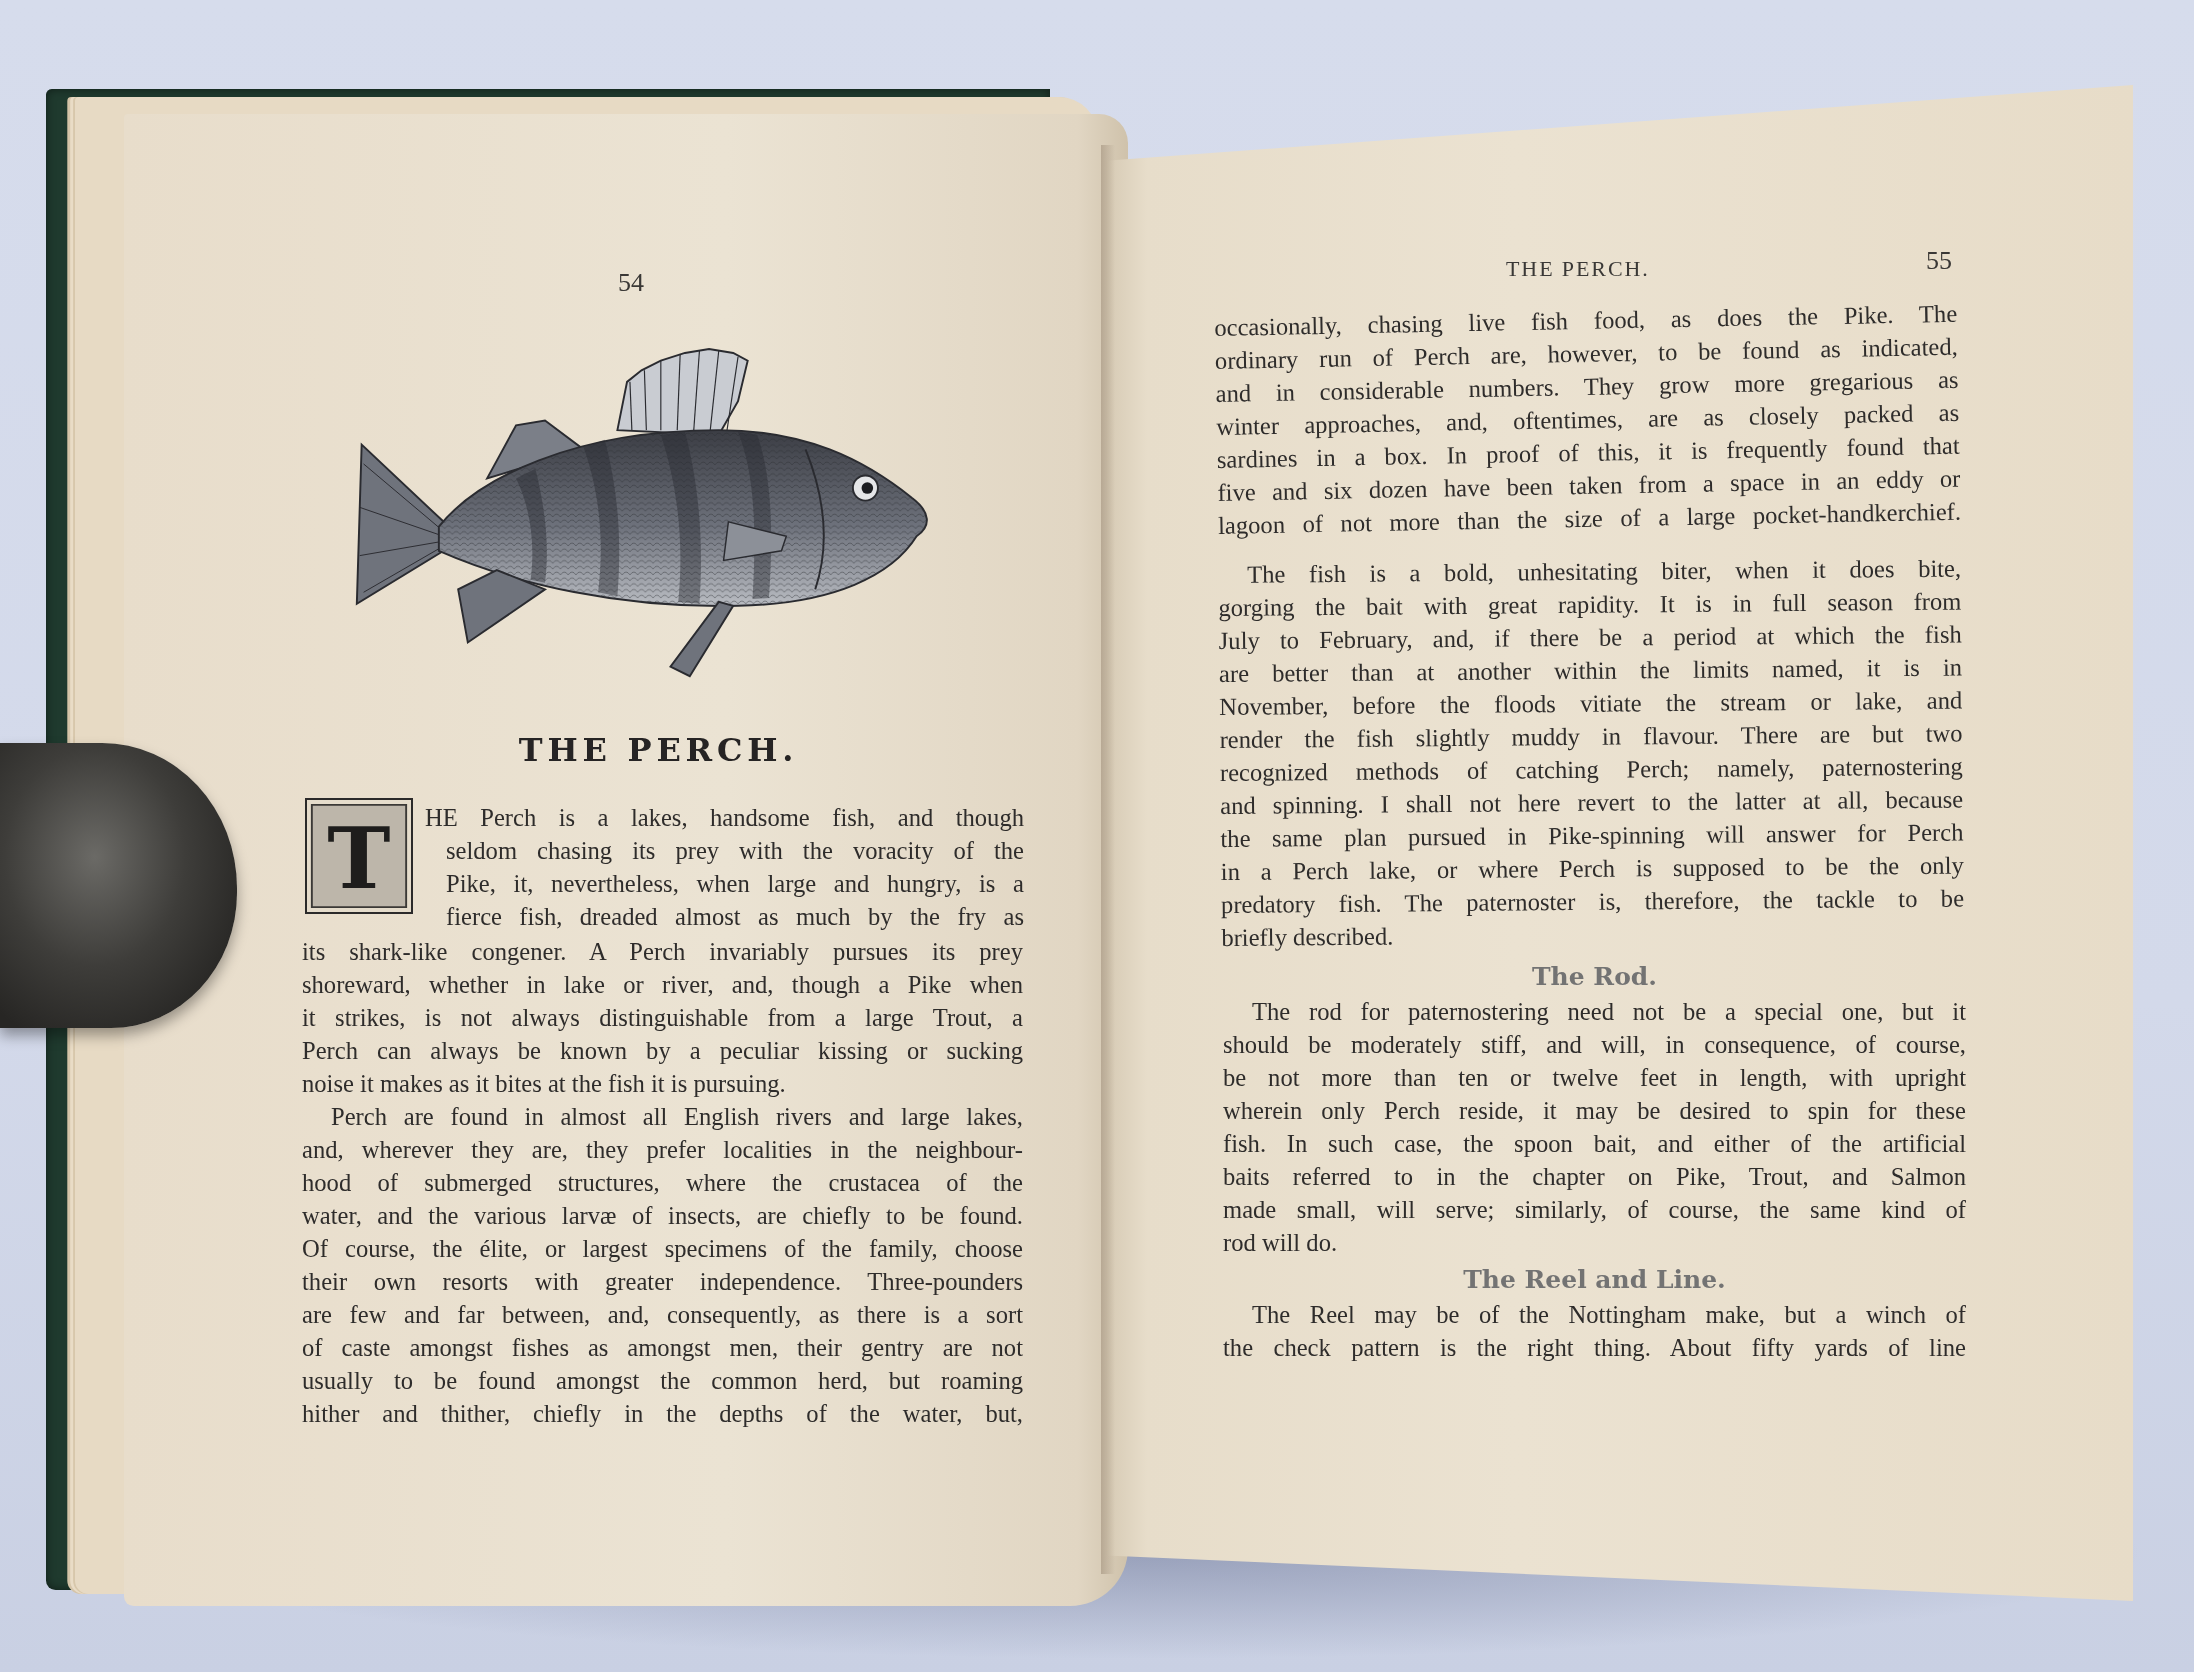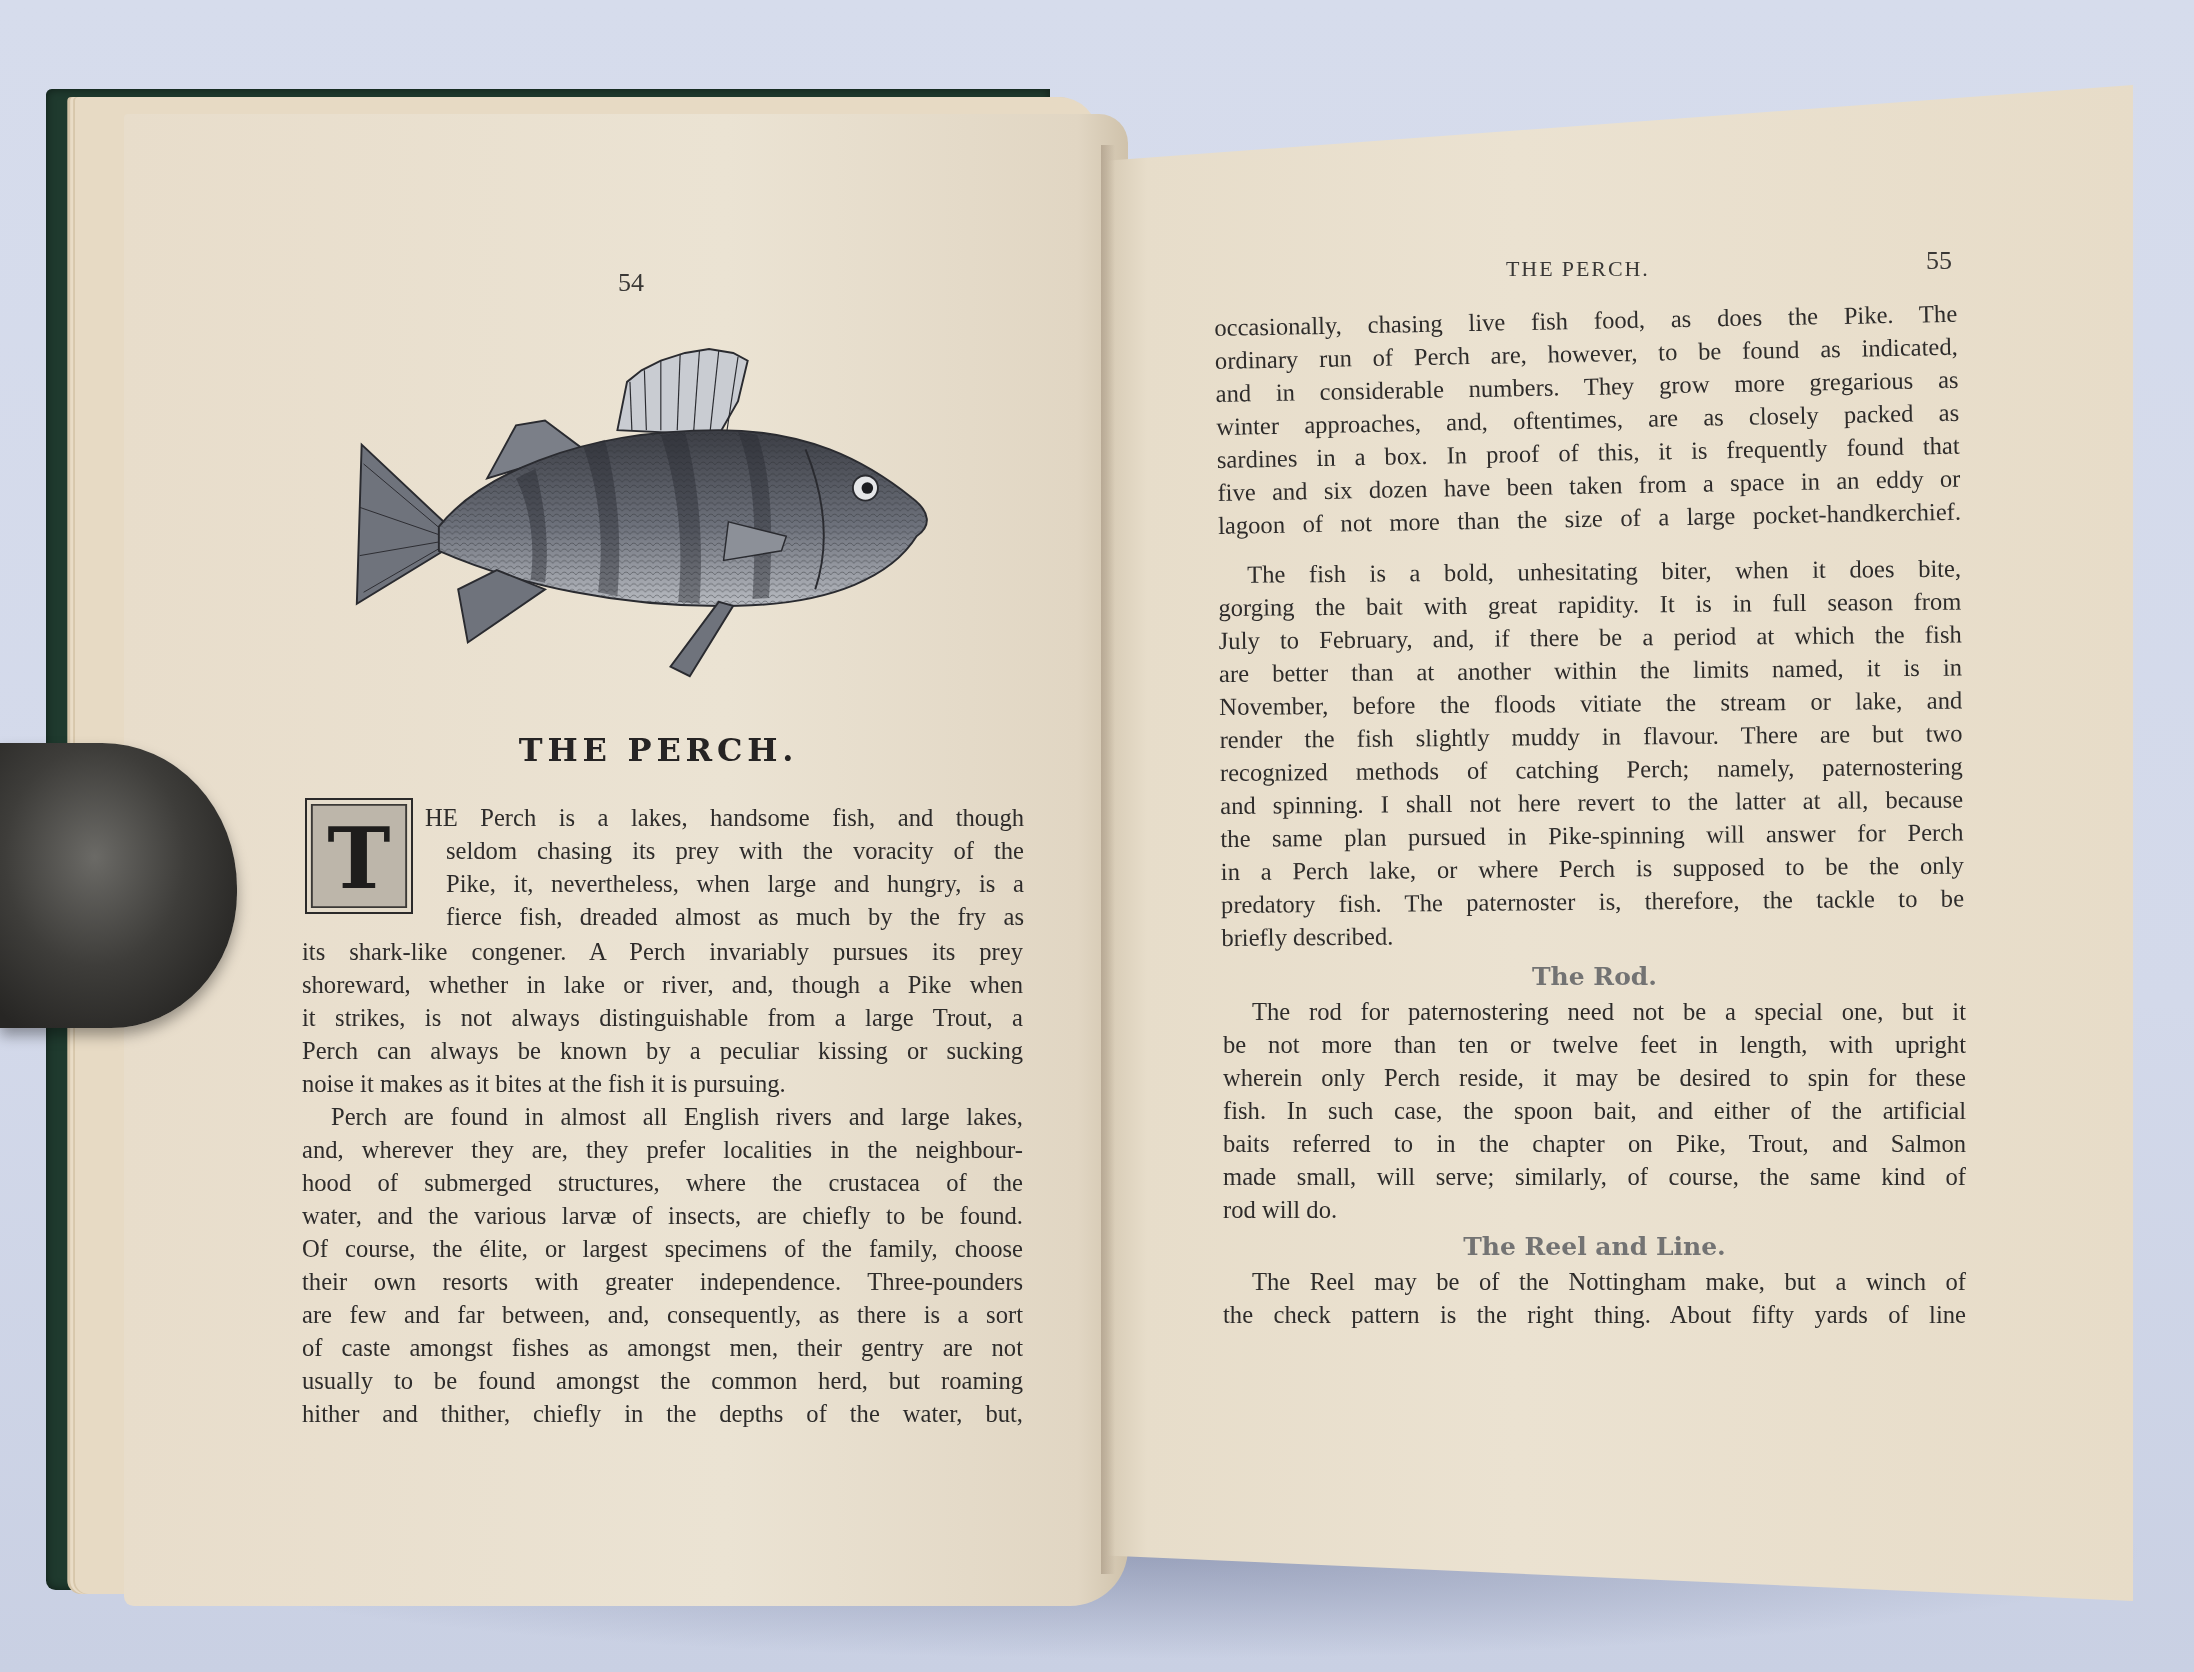--- a/index.html
+++ b/index.html
@@ -199,20 +199,21 @@
   <span class="line">and spinning.  I shall not here revert to the latter at all, because</span>
   <span class="line">the same plan pursued in Pike-spinning will answer for Perch</span>
   <span class="line">in a Perch lake, or where Perch is supposed to be the only</span>
   <span class="line">predatory fish.  The paternoster is, therefore, the tackle to be</span>
   <span class="line last">briefly described.</span>
 </div>
 
 <div class="col" style="left:1223px; top:956px; width:743px;">
   <span class="sub-head">The Rod.</span>
   <span class="line indent">The rod for paternostering need not be a special one, but it</span>
+  <span class="line">should be moderately stiff, and will, in consequence, of course,</span>
   <span class="line">be not more than ten or twelve feet in length, with upright</span>
   <span class="line">wherein only Perch reside, it may be desired to spin for these</span>
   <span class="line">fish.  In such case, the spoon bait, and either of the artificial</span>
   <span class="line">baits referred to in the chapter on Pike, Trout, and Salmon</span>
   <span class="line">made small, will serve; similarly, of course, the same kind of</span>
   <span class="line last">rod will do.</span>
   <span class="sub-head">The Reel and Line.</span>
   <span class="line indent">The Reel may be of the Nottingham make, but a winch of</span>
   <span class="line">the check pattern is the right thing.  About fifty yards of line</span>
 </div>

